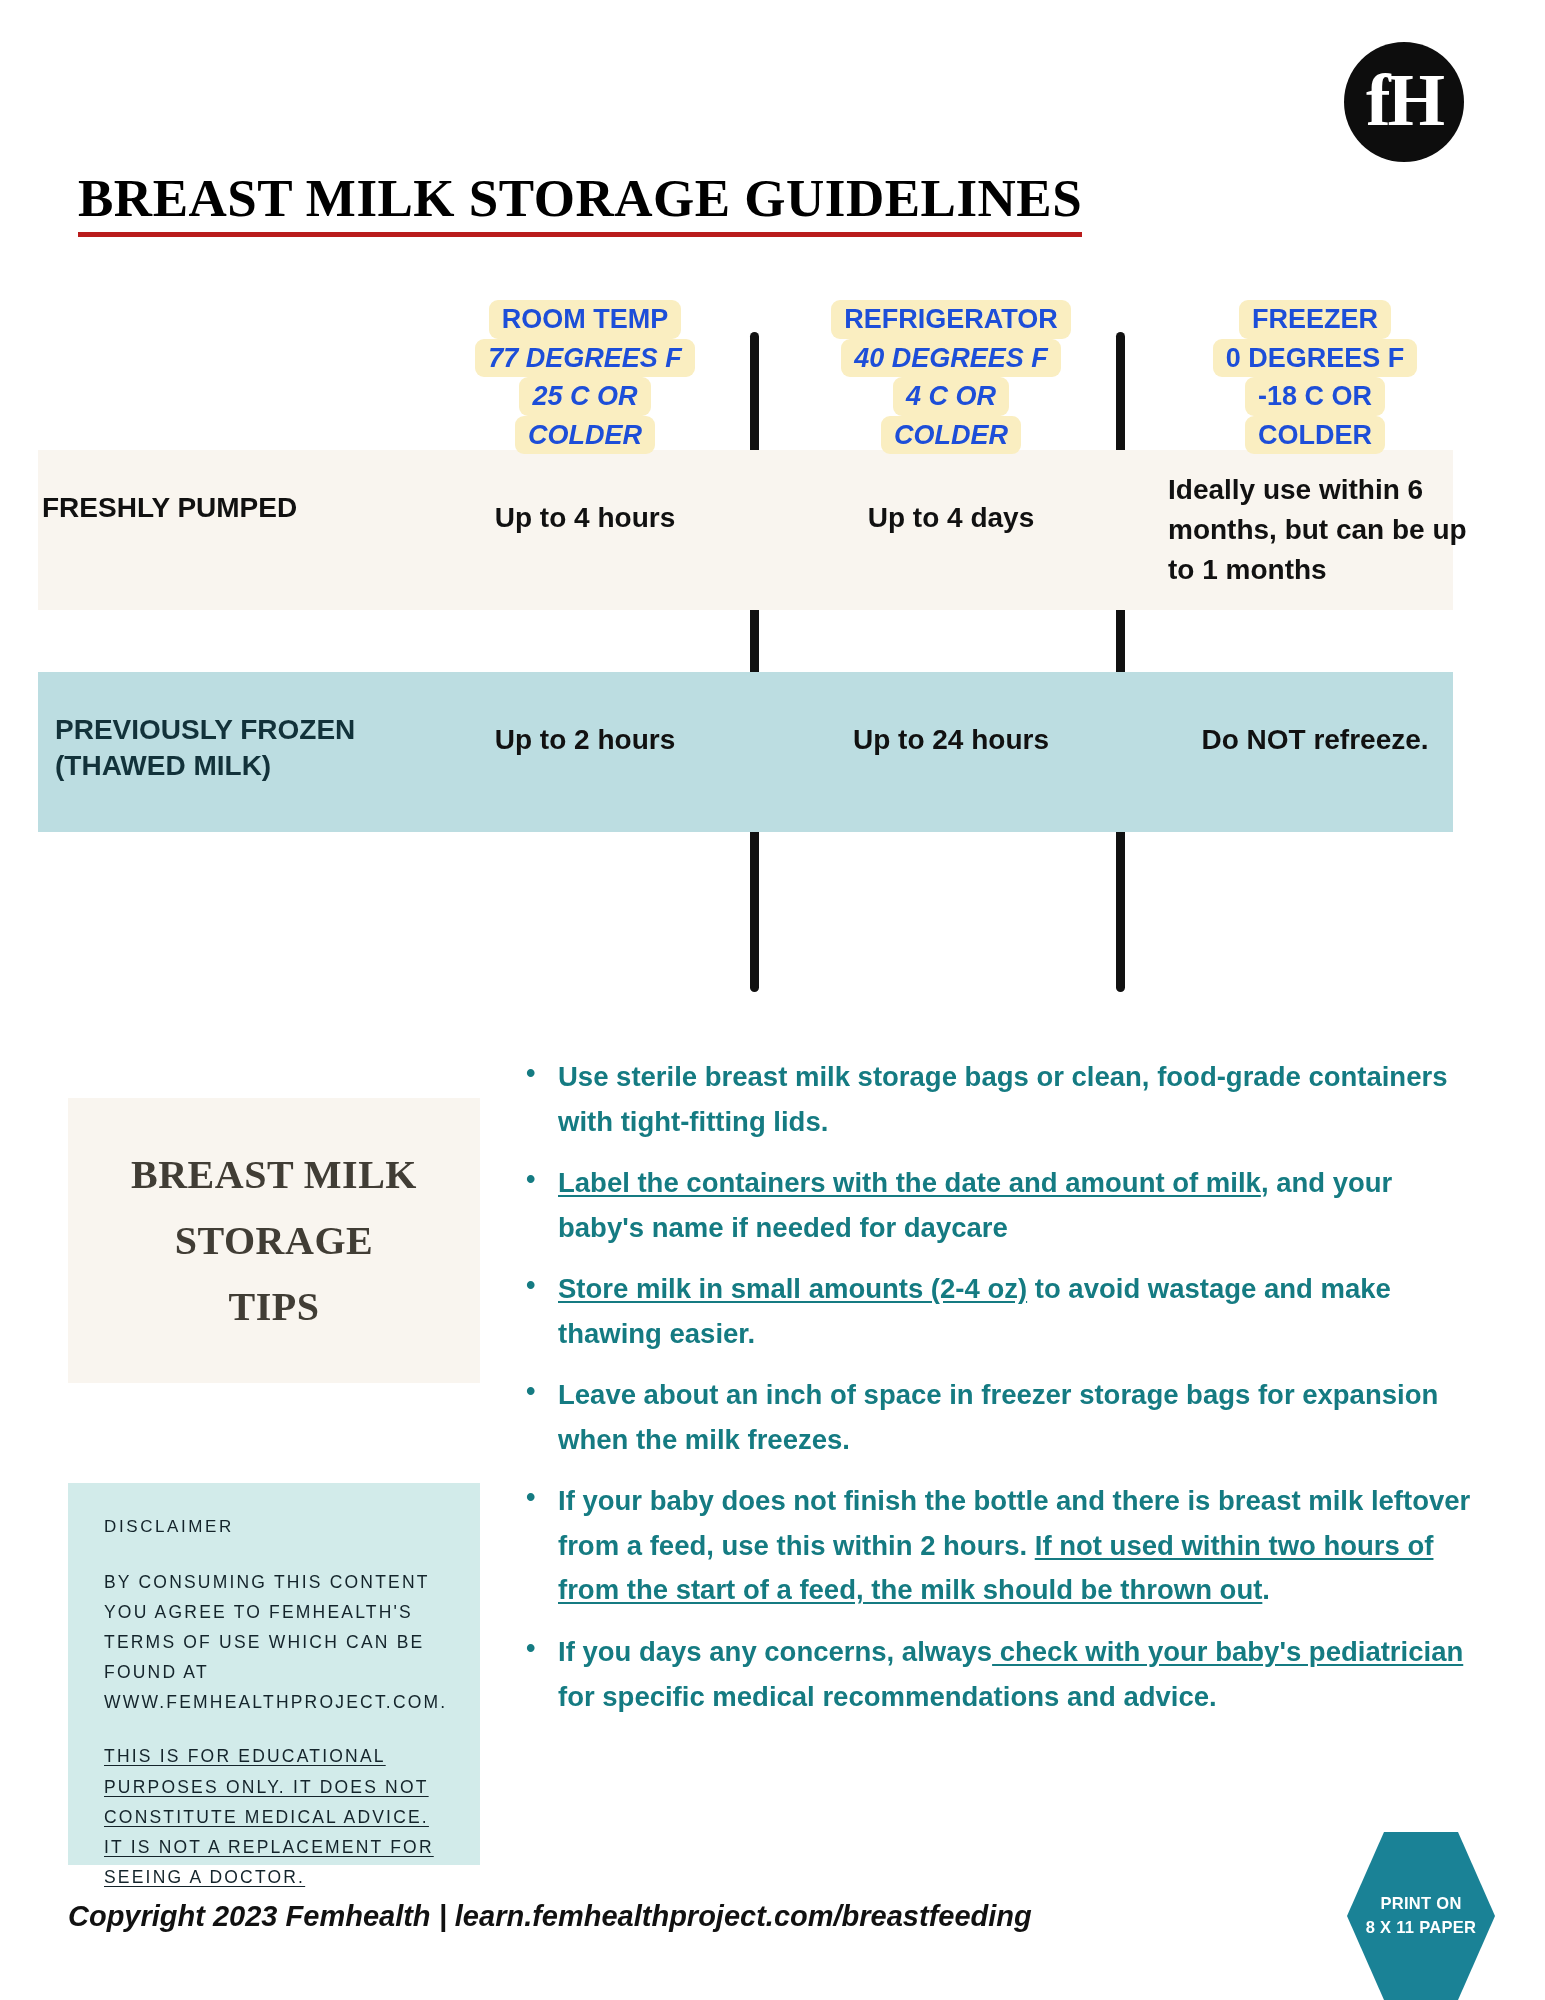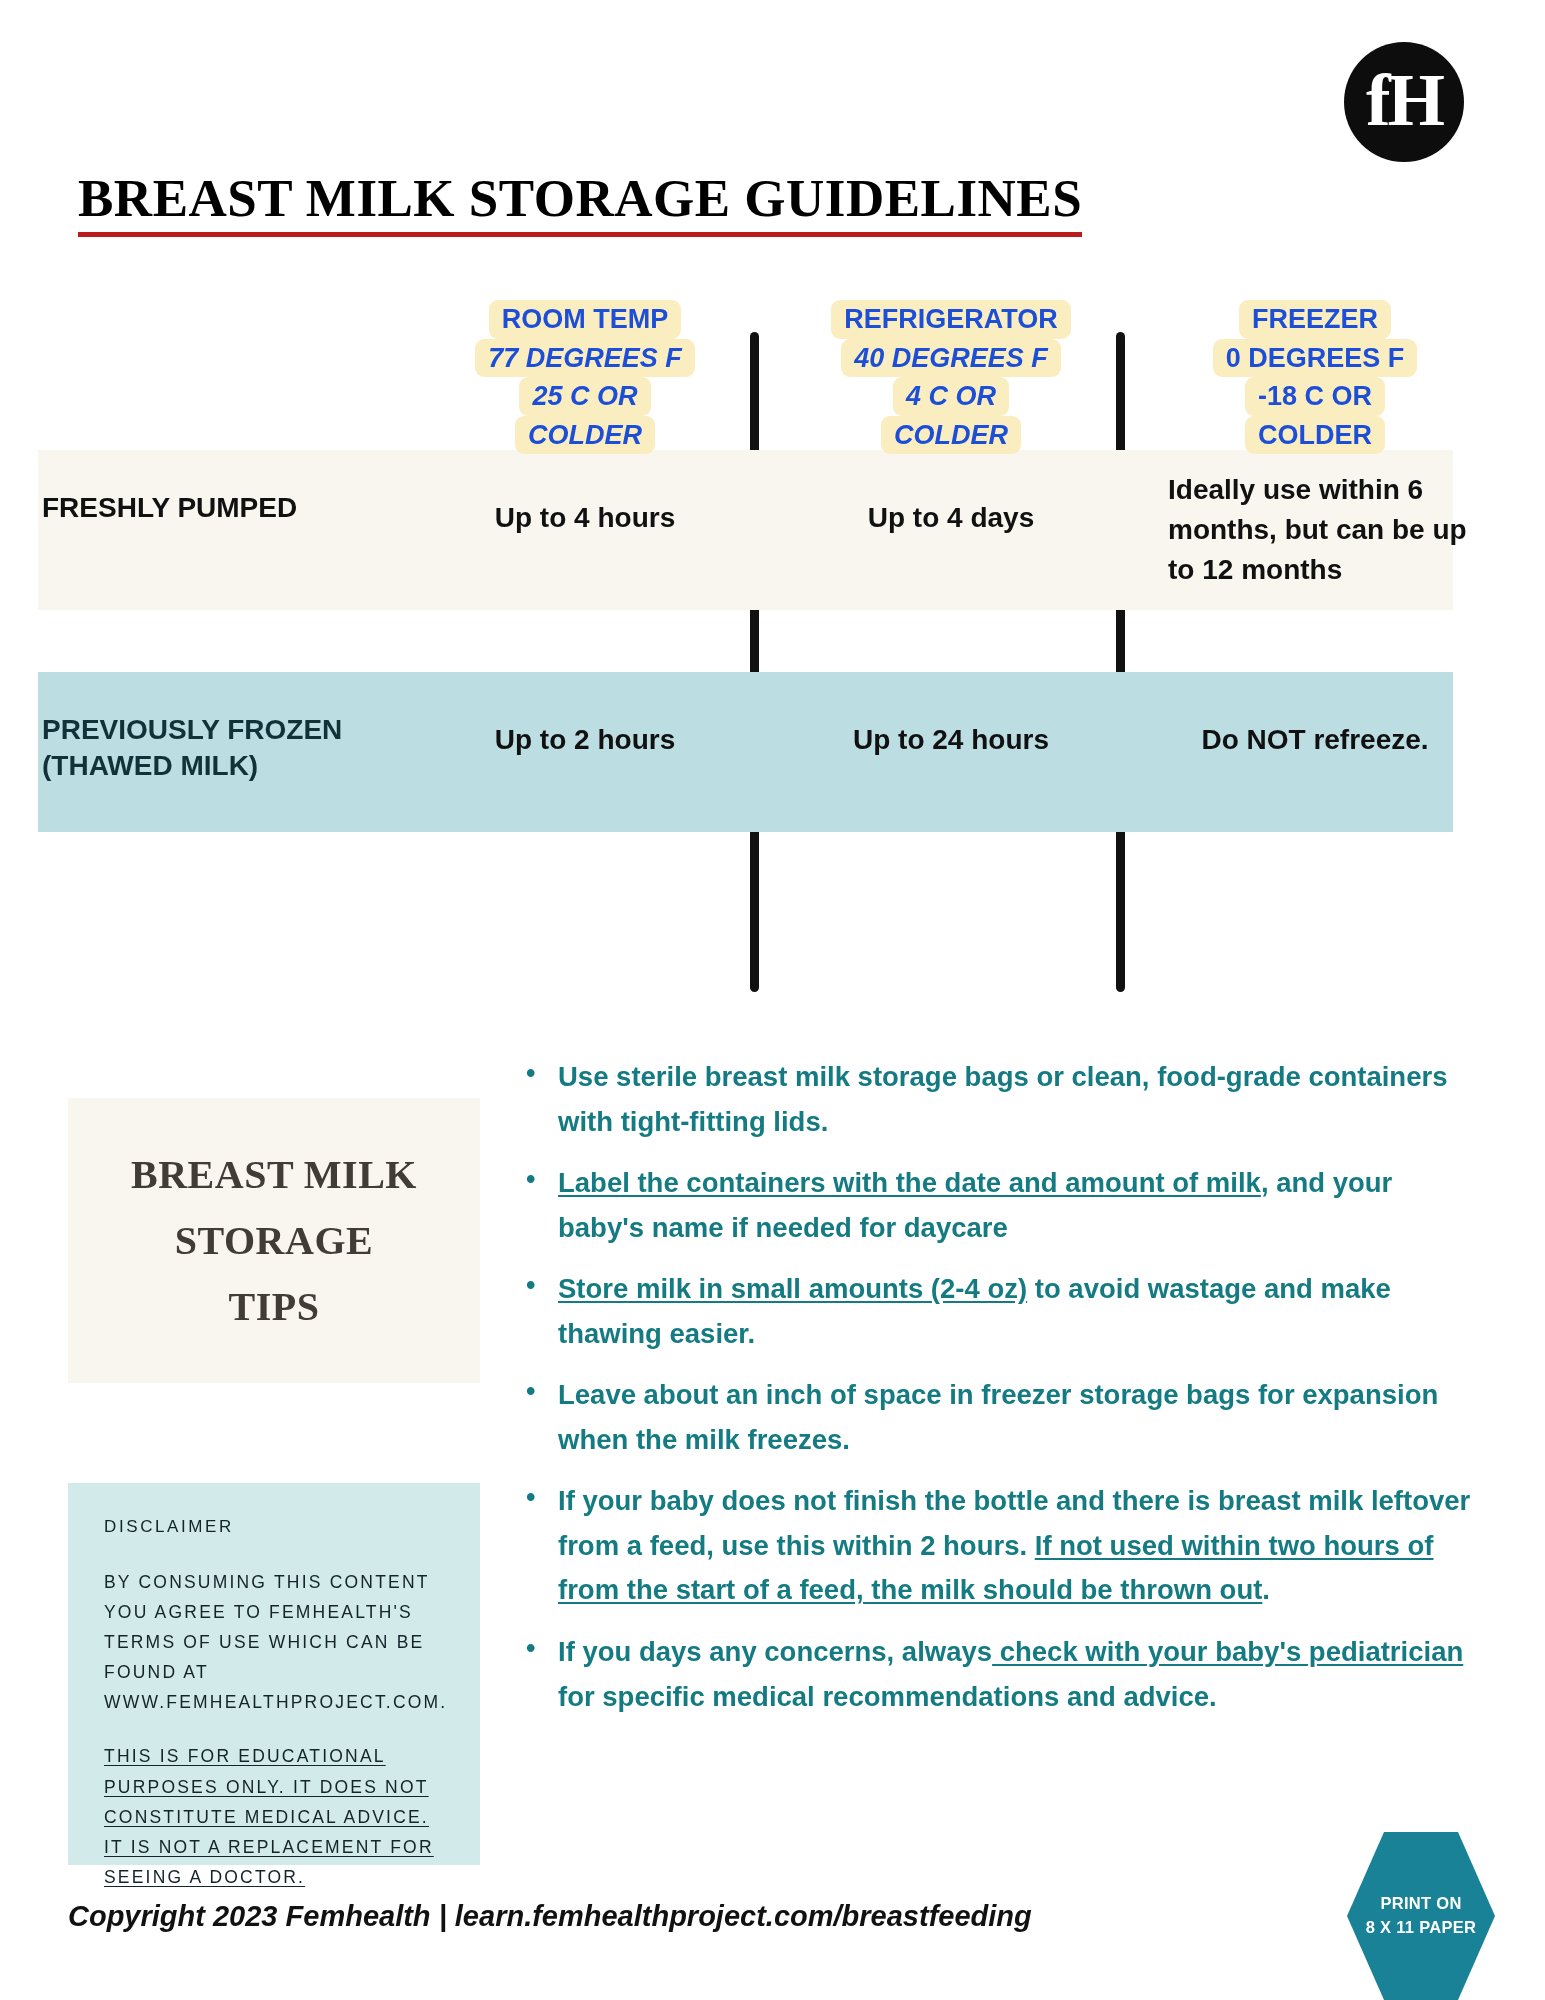--- a/index.html
+++ b/index.html
@@ -63,21 +63,21 @@
   .rowband{position:absolute;left:38px;width:1415px;}
   .rowband.r1{top:150px;height:160px;background:#f9f5ef;}
   .rowband.r2{top:372px;height:160px;background:#bcdde1;}
 
   .rowlabel{
     position:absolute;left:42px;width:350px;
     font-size:28px;font-weight:700;color:#111;line-height:1.3;
   }
   .rowlabel.l1{top:190px;}
   .rowlabel.l2{top:412px;}
-  .rowlabel.l2 span{color:#12323a;}
+  .rowlabel.l2 span{color:#12323a;margin-left:13px;}
 
   .cell{
     position:absolute;width:330px;text-align:center;
     font-size:28px;font-weight:700;color:#111;line-height:1.42;
   }
   .cell.c1{left:420px;}
   .cell.c2{left:786px;}
   .cell.c3{left:1150px;}
   .cell.r1{top:198px;}
   .cell.r1.c3{top:170px;text-align:left;width:300px;left:1168px;}
@@ -183,21 +183,21 @@
       <div class="ln">0 DEGREES F</div>
       <div class="ln">-18 C OR</div>
       <div class="ln">COLDER</div>
     </div>
 
     <div class="rowlabel l1">
       <div>FRESHLY PUMPED</div>
     </div>
     <div class="cell r1 c1">Up to 4 hours</div>
     <div class="cell r1 c2">Up to 4 days</div>
-    <div class="cell r1 c3">Ideally use within 6 months, but can be up to 12 months</div>
+    <div class="cell r1 c3">Ideally use within 6 months, but can be up to 1 months</div>
 
     <div class="rowlabel l2">
       <div><span>PREVIOUSLY FROZEN</span></div>
       <div><span>(THAWED MILK)</span></div>
     </div>
     <div class="cell r2 c1">Up to 2 hours</div>
     <div class="cell r2 c2">Up to 24 hours</div>
     <div class="cell r2 c3">Do NOT refreeze.</div>
   </div>
 

